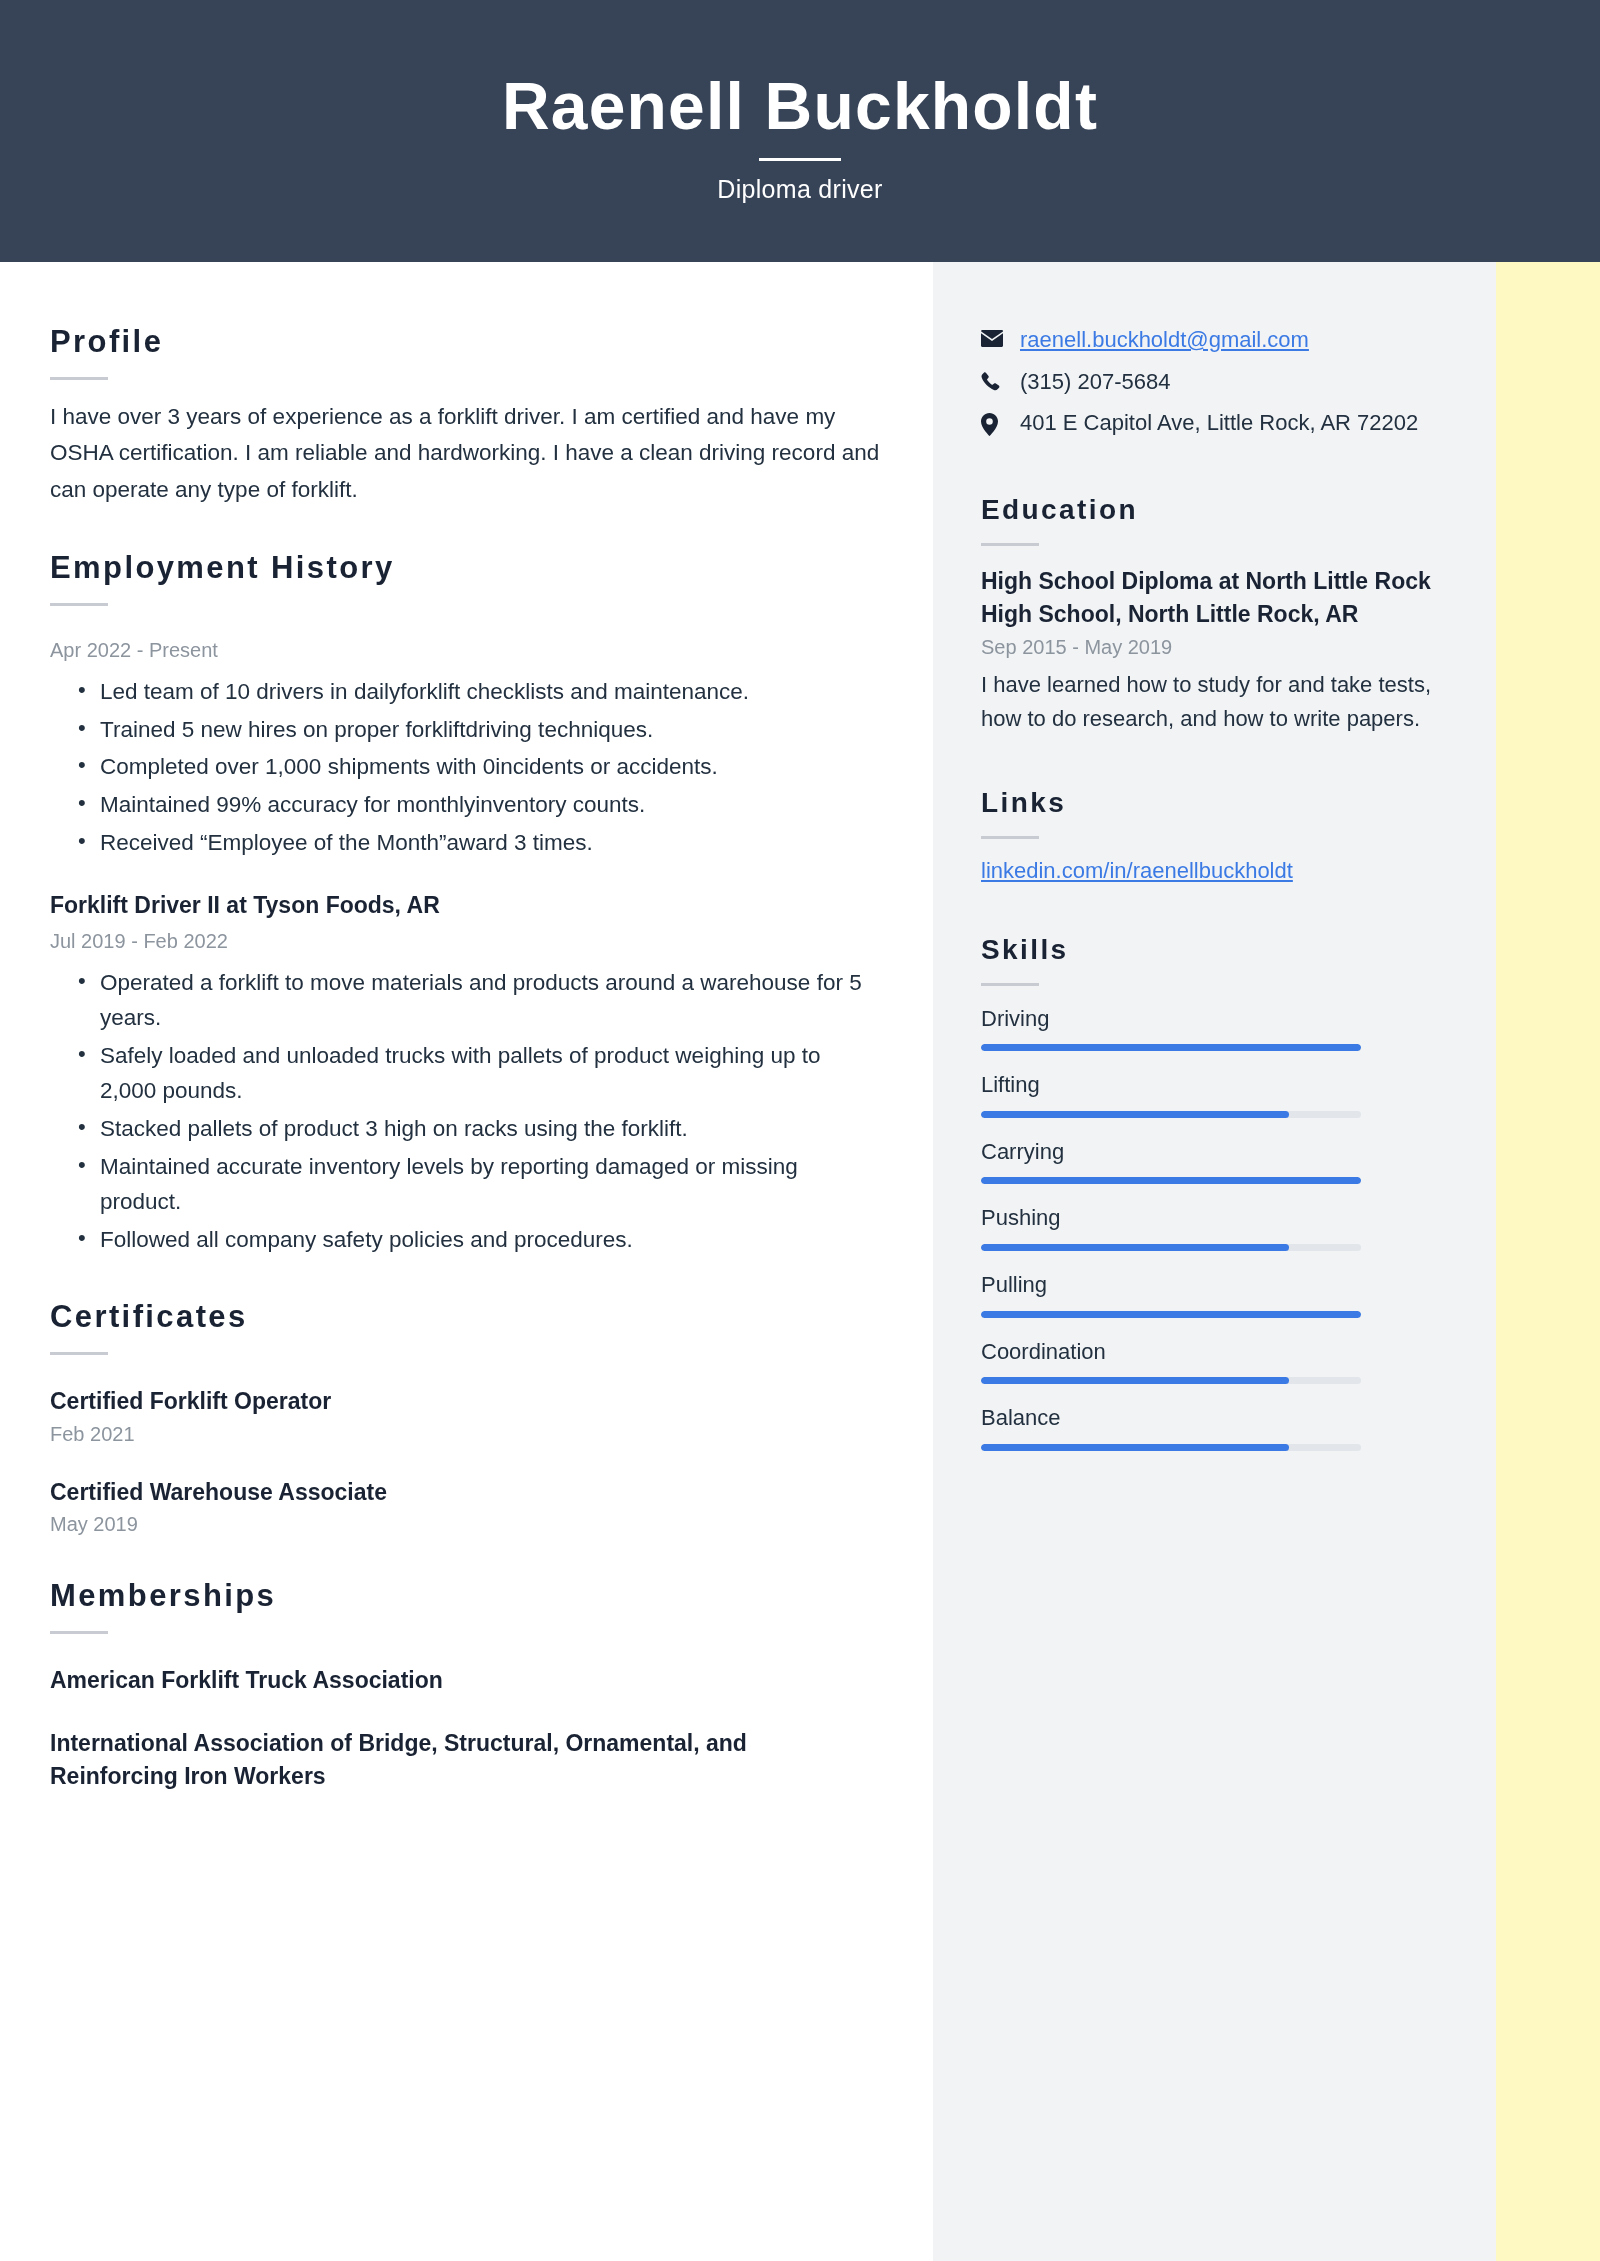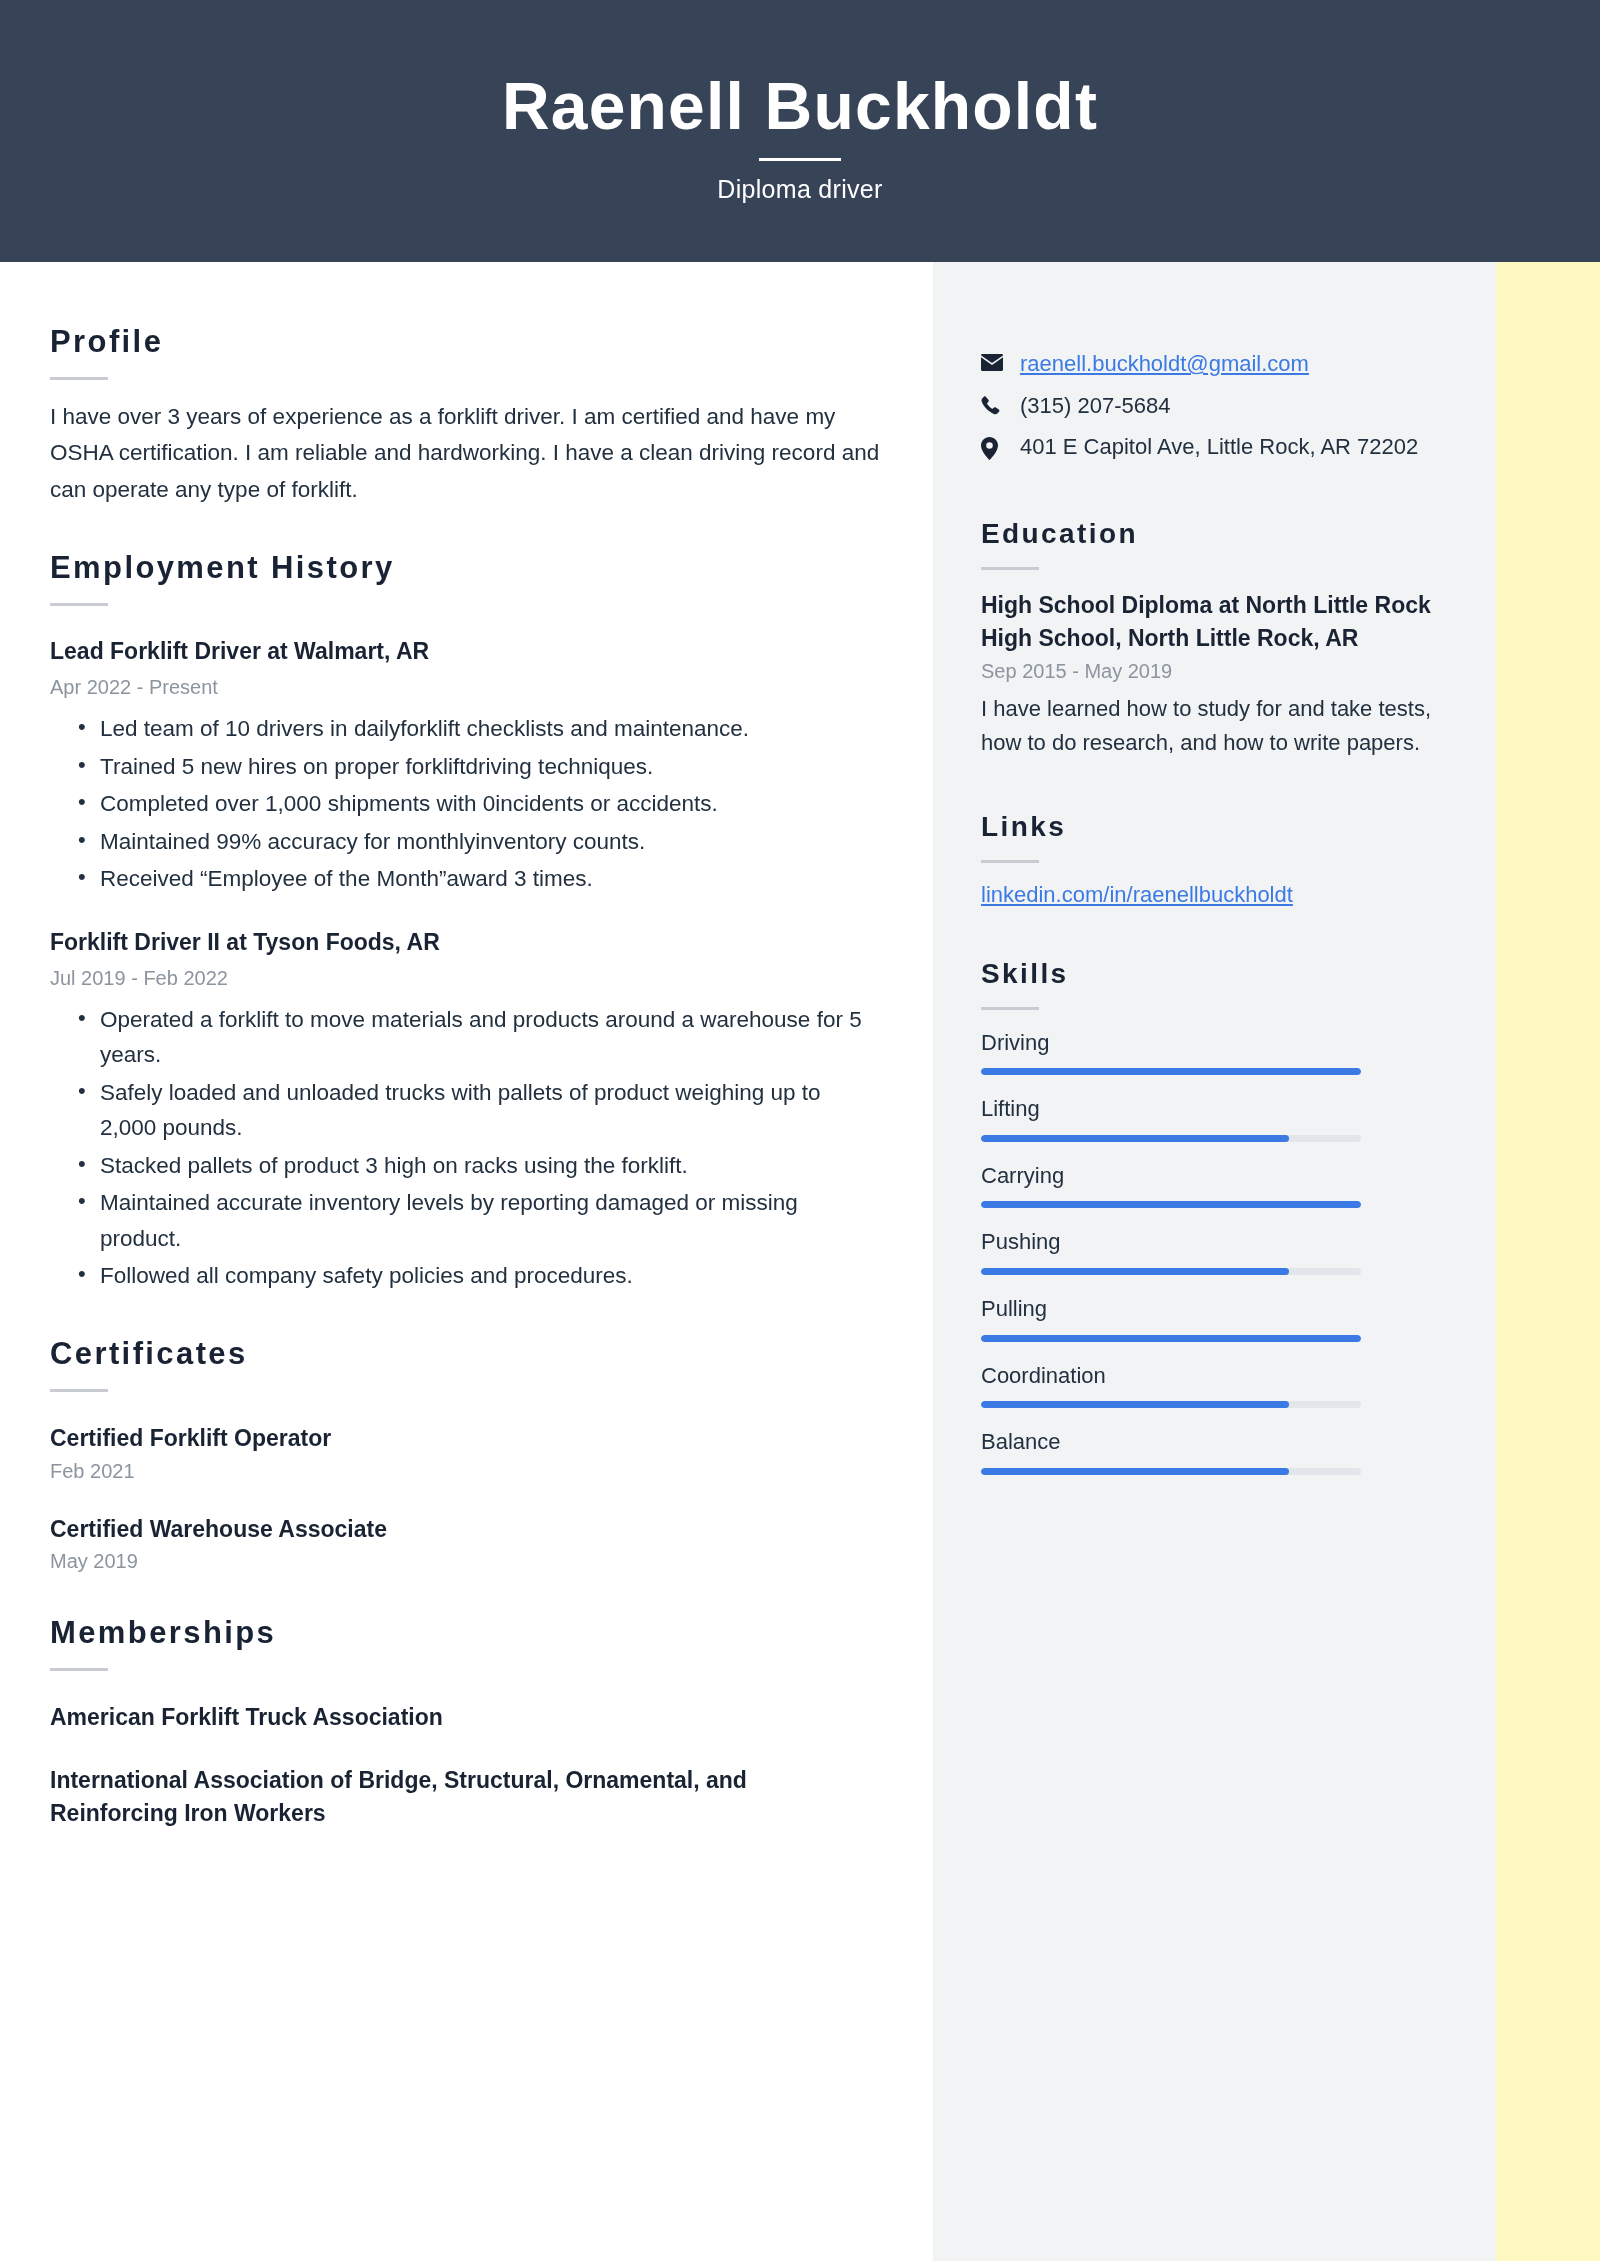--- a/index.html
+++ b/index.html
@@ -56,21 +56,21 @@
     align-items: stretch;
   }
   .col-main {
     width: 933px;
     background: #ffffff;
     padding: 62px 52px 40px 50px;
   }
   .col-side {
     width: 563px;
     background: #f1f3f5;
-    padding: 86px 60px 40px 48px;
+    padding: 62px 60px 40px 48px;
   }
 
   
   .sec { margin-bottom: 6px; }
   .sec-title {
     color: #1a2333;
     font-weight: bold;
     letter-spacing: 2.4px;
   }
   .col-main .sec-title { font-size: 31px; }
@@ -229,21 +229,20 @@
         <div class="sec-title">Profile</div>
         <div class="sec-rule"></div>
         <div class="para">I have over 3 years of experience as a forklift driver. I am certified and have my OSHA certification. I am reliable and hardworking. I have a clean driving record and can operate any type of forklift.</div>
       </div>
 
       <div class="sec block">
         <div class="sec-title">Employment History</div>
         <div class="sec-rule"></div>
 
         <div class="entry">
-          <div class="entry-title">Lead Forklift Driver at Walmart, AR</div>
           <div class="entry-date">Apr 2022 - Present</div>
           <ul class="bullets">
             <li>Led team of 10 drivers in dailyforklift checklists and maintenance.</li>
             <li>Trained 5 new hires on proper forkliftdriving techniques.</li>
             <li>Completed over 1,000 shipments with 0incidents or accidents.</li>
             <li>Maintained 99% accuracy for monthlyinventory counts.</li>
             <li>Received “Employee of the Month”award 3 times.</li>
           </ul>
         </div>
 

